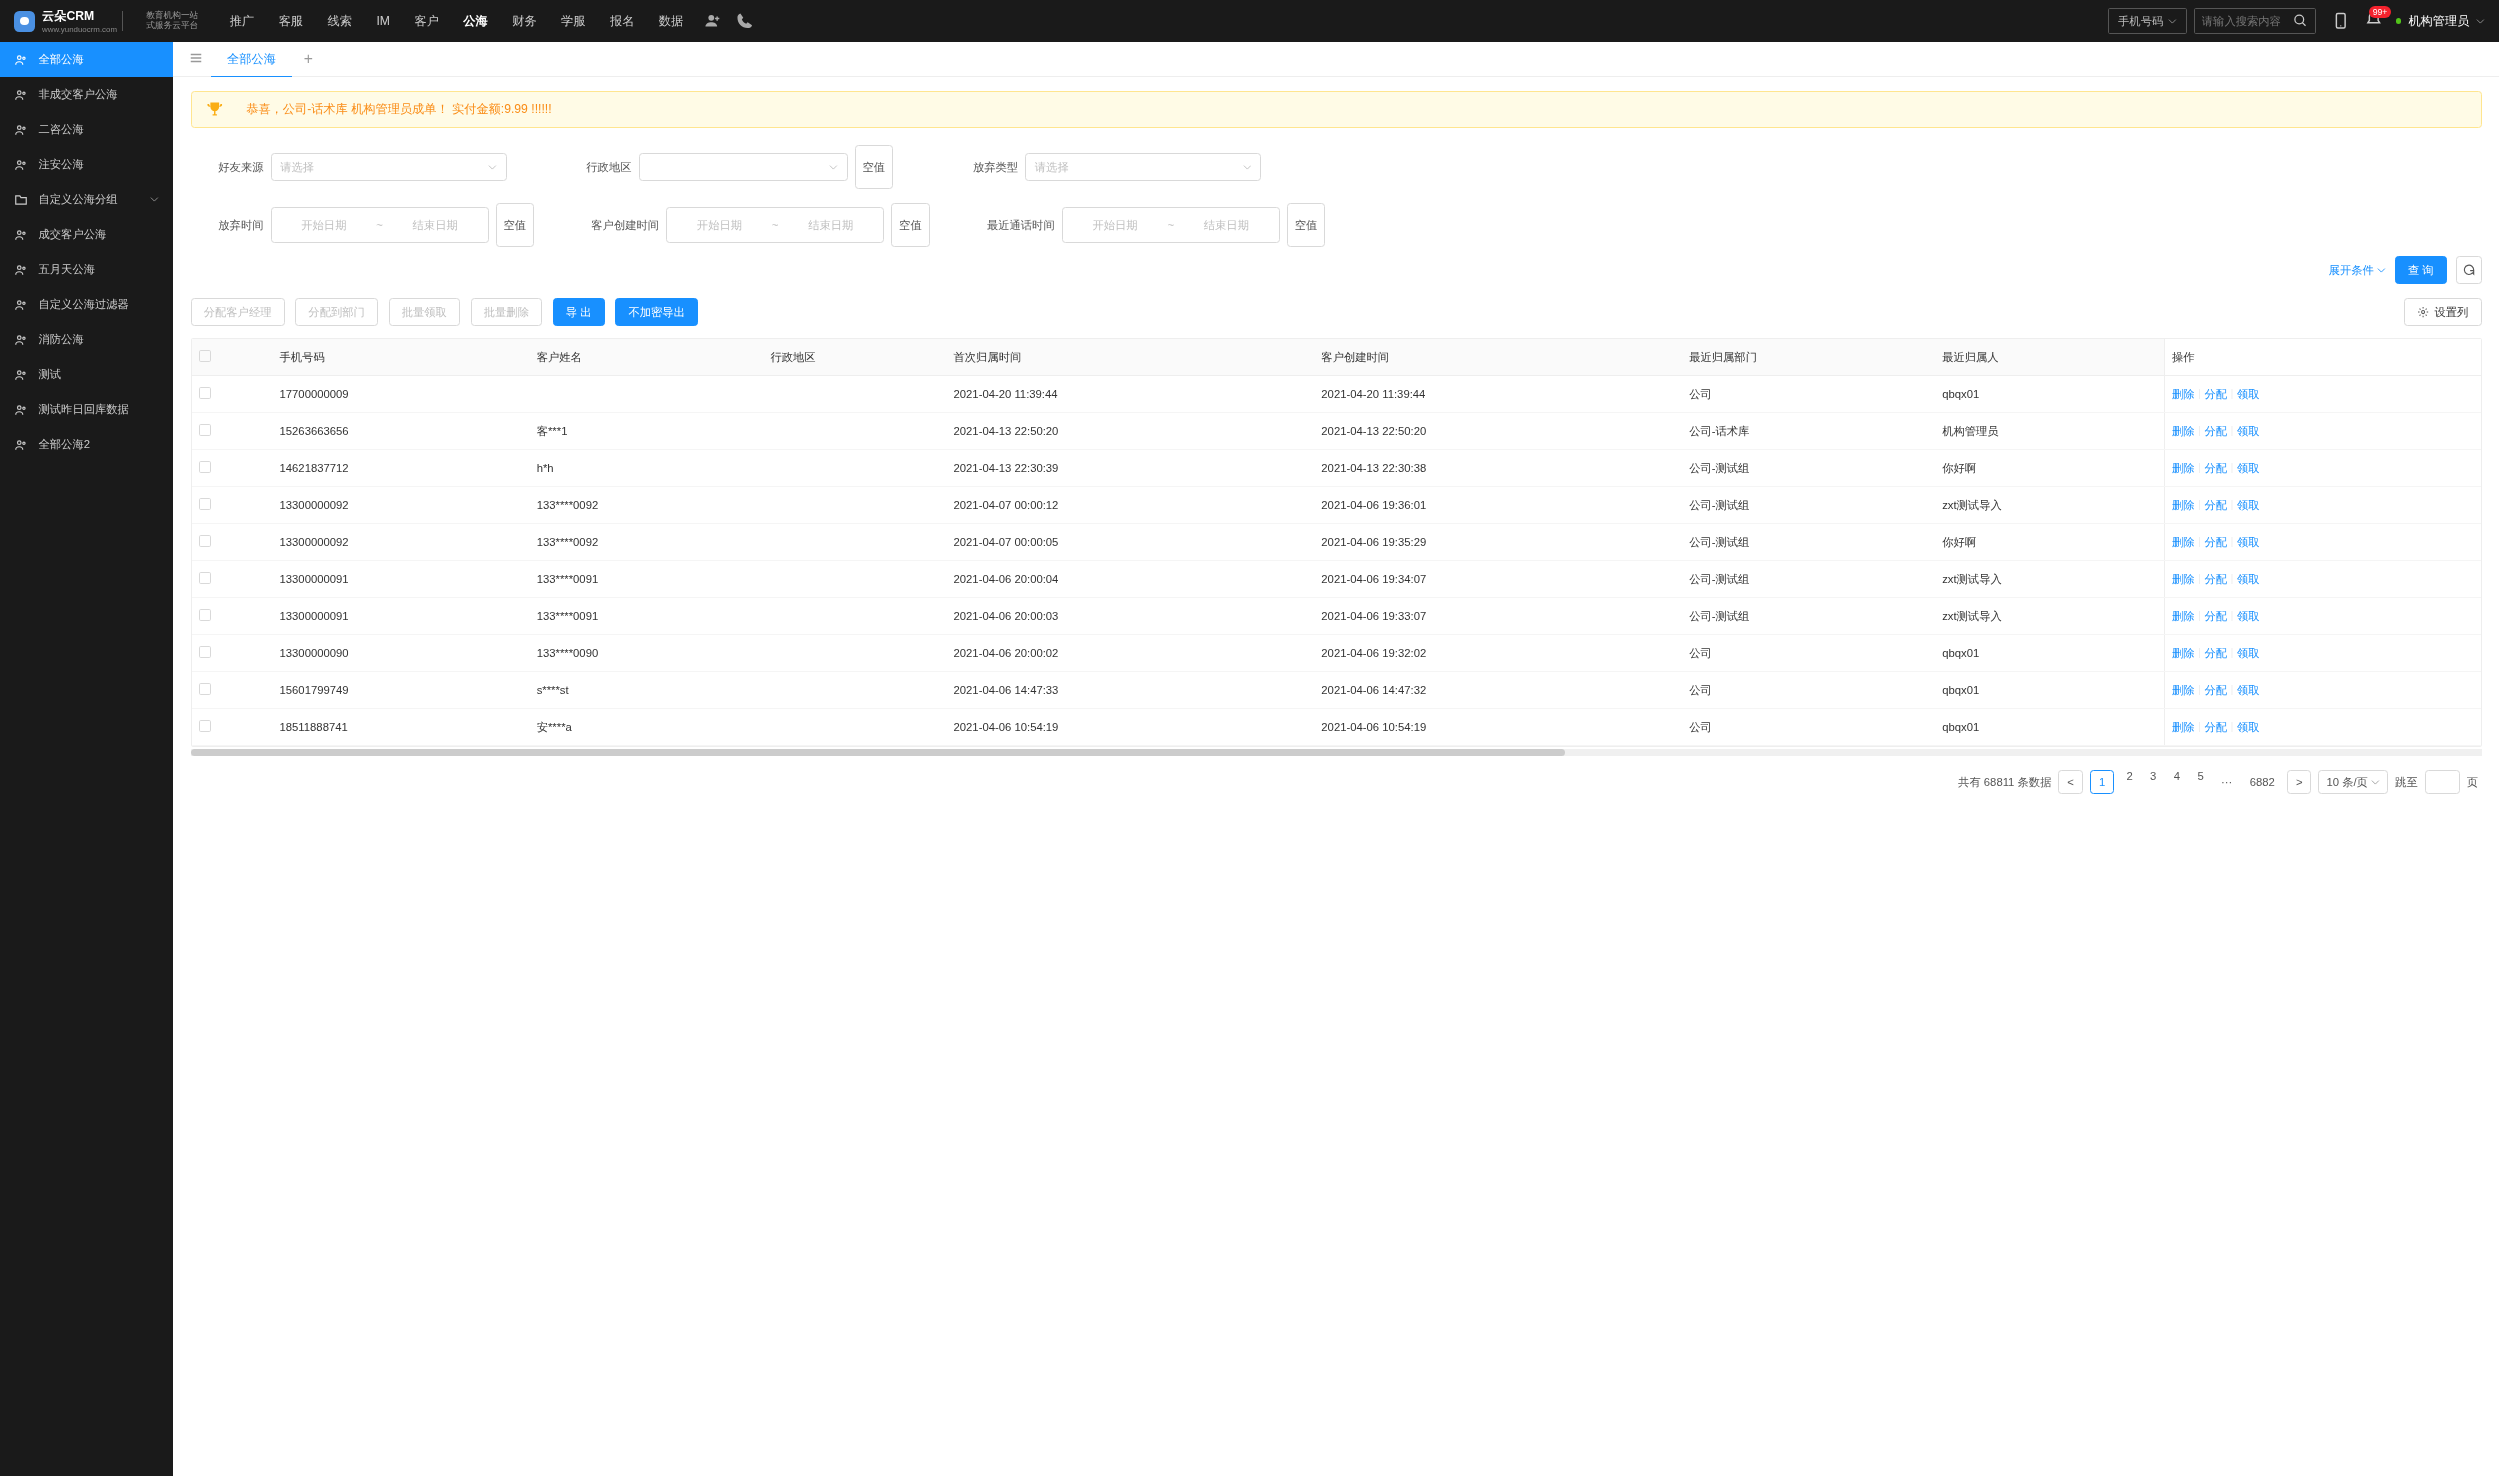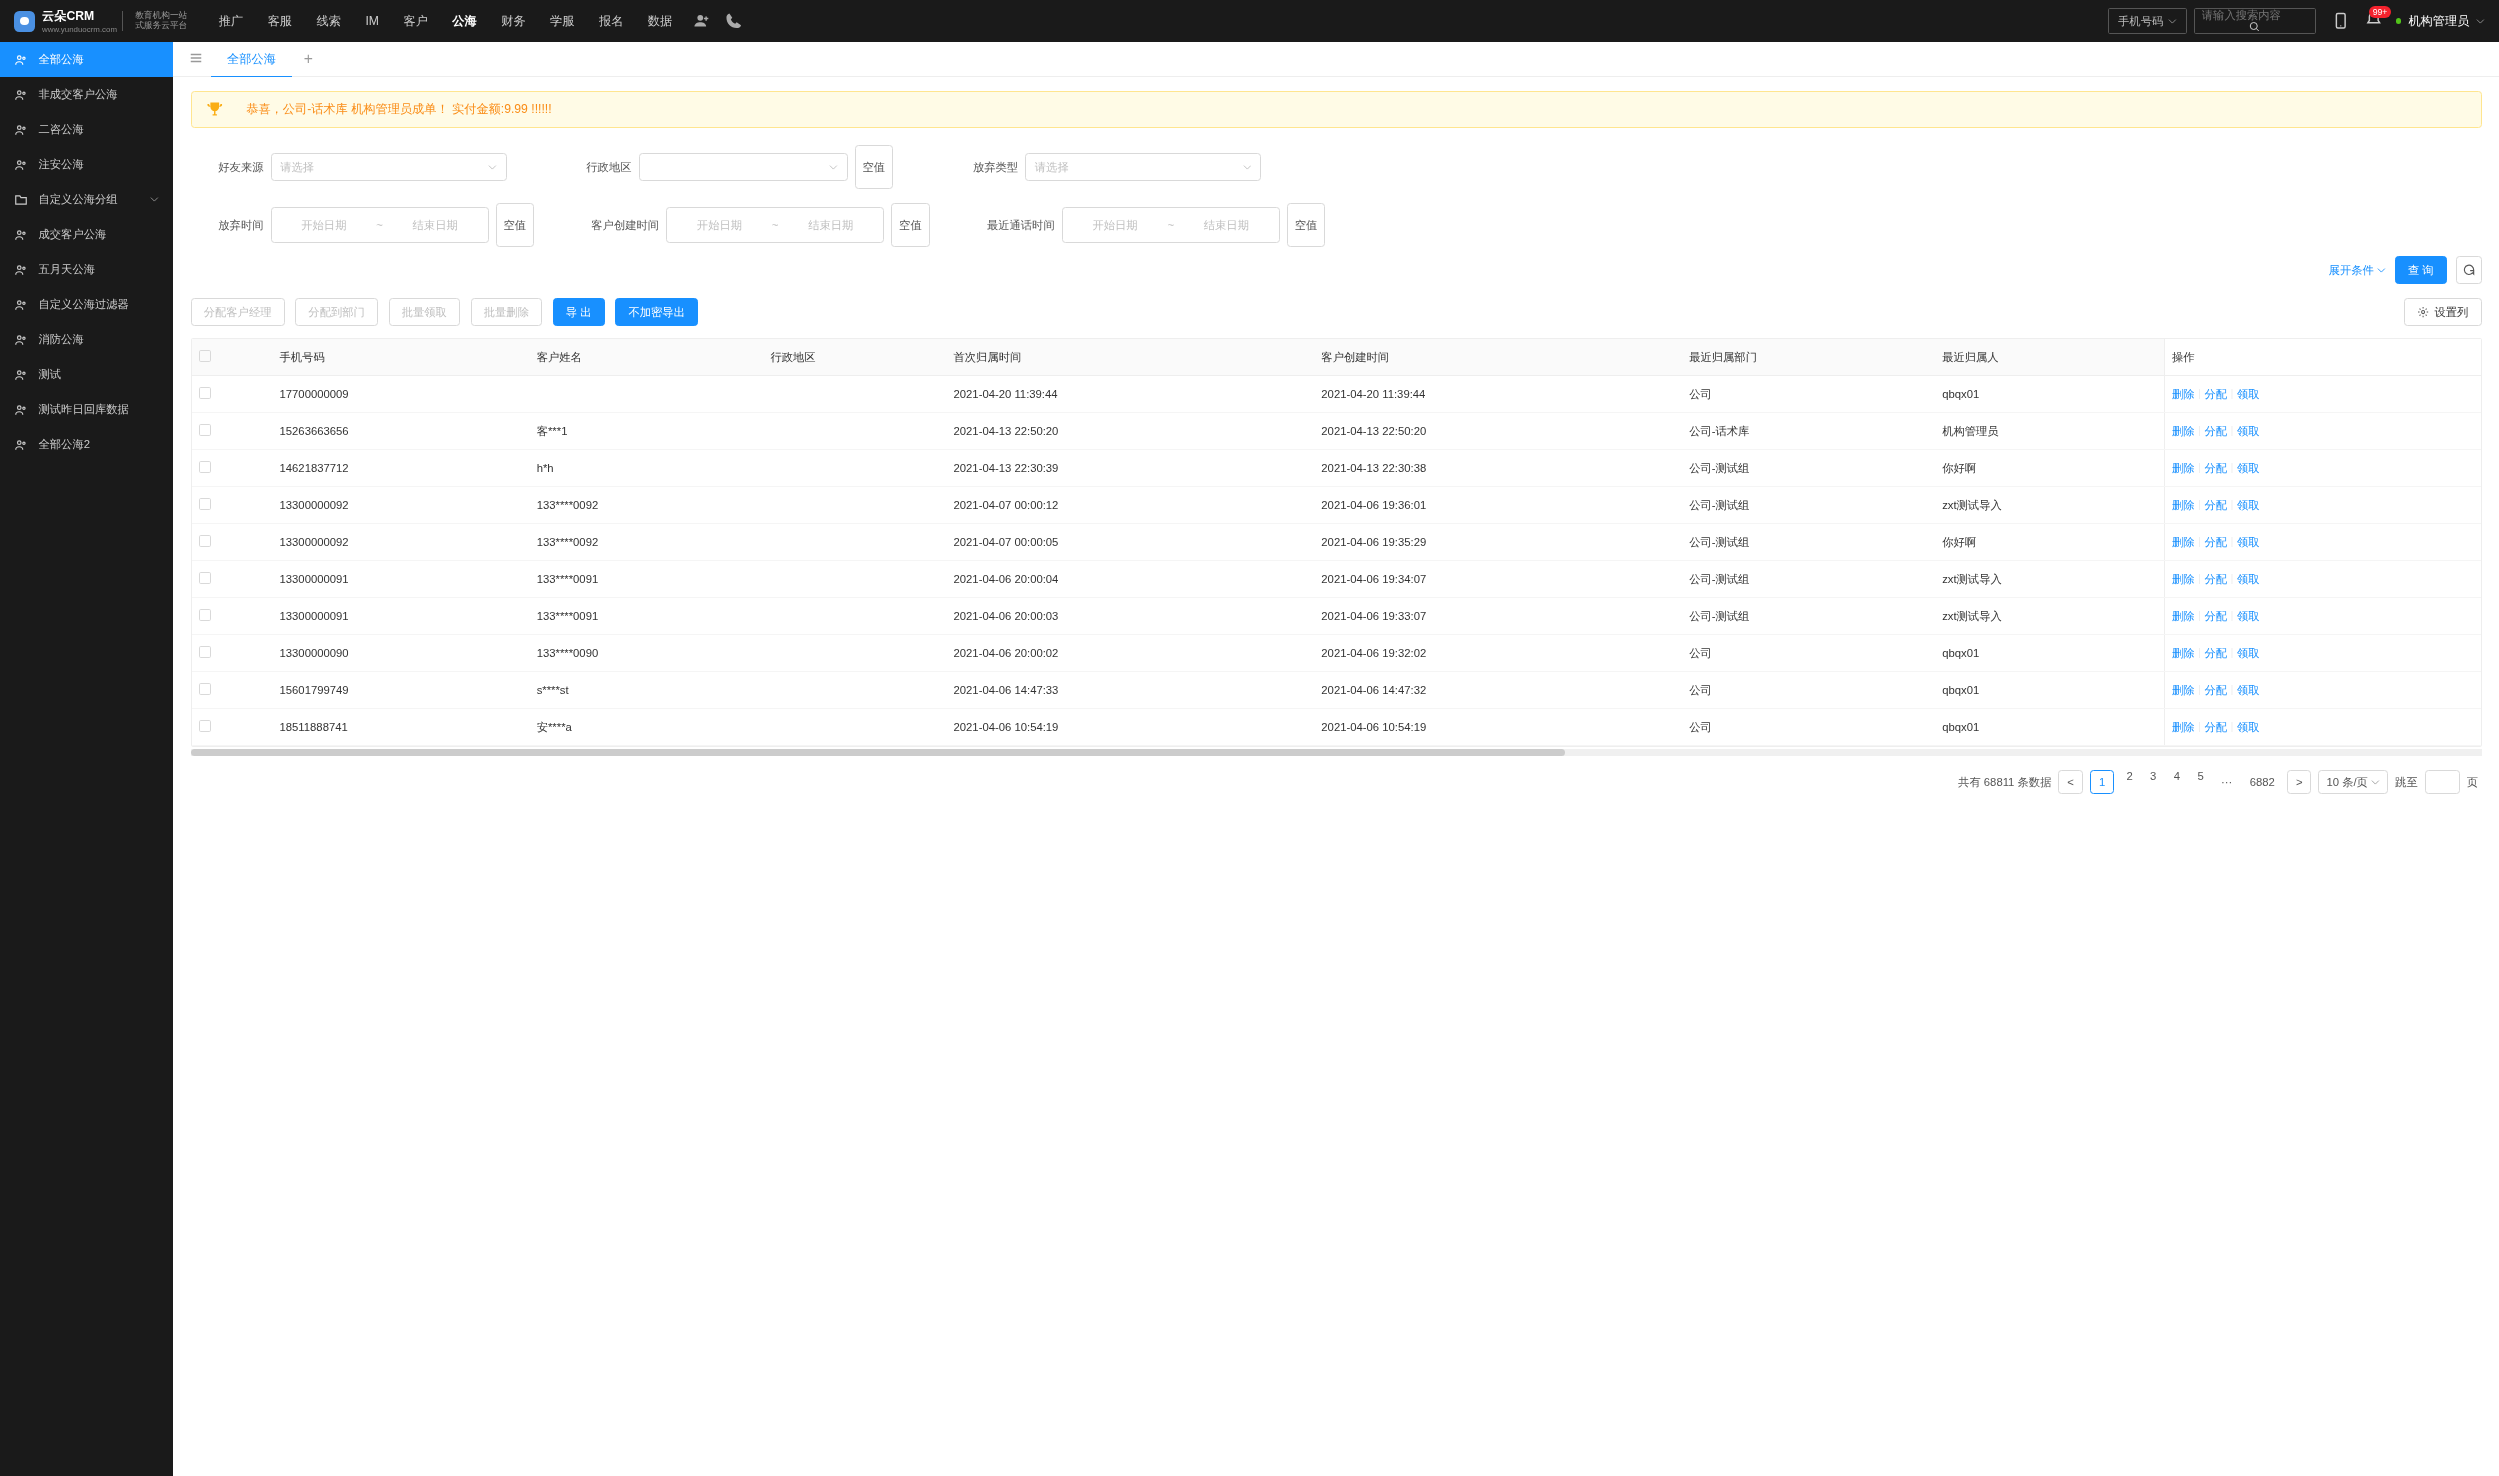--- a/index.html
+++ b/index.html
@@ -4,30 +4,30 @@
 <style>
 * { margin: 0; padding: 0; box-sizing: border-box; }
 body { font-family: -apple-system, BlinkMacSystemFont, "Segoe UI", "PingFang SC", "Microsoft YaHei", sans-serif; font-size: 11.3px; color: #333; background: #fff; }
 
 
 .topnav { background: #1a1a1a; height: 42px; display: flex; align-items: center; padding: 0 14px; color: #ccc; }
 .logo { display: flex; align-items: center; margin-right: 21px; }
 .logo-icon { width: 21px; height: 21px; background: #4a90e2; border-radius: 5.2px; margin-right: 7px; position: relative; }
 .logo-icon::after { content:""; position:absolute; width:8.7px; height:8.7px; background:#fff; border-radius:50%; top:6.1px; left:6.1px; }
 .logo-text { font-size: 12.2px; font-weight: bold; color:#fff; }
-.logo-sub { font-size: 8.7px; color:#999; margin-left:5.2px; line-height:1.1; border-left:0.9px solid #555; padding-left:12px; }
+.logo-sub { font-size: 8.7px; color:#999; margin-left:5.2px; line-height:1.1; border-left:0.9px solid #555; padding-left:23px; }
 .topmenu { display: flex; gap: 3.5px; }
 .topmenu-item { padding: 0 10.5px; height: 42px; line-height:42px; cursor:pointer; color:#ccc; font-size:12.2px; }
 .topmenu-item.active { color:#fff; font-weight:bold; }
 .top-icons { display:flex; gap:14px; margin-left:10.5px; align-items:center; }
 .top-icon { width:17.5px; height:17.5px; fill:#aaa; cursor:pointer; }
 .top-spacer { flex:1; }
 .search-row { display:flex; align-items:center; gap:7px; }
 .search-select { border:0.9px solid #555; background:#1a1a1a; color:#bbb; height:26px; display:flex; align-items:center; padding:0 8.7px; border-radius:1.7px; font-size:11.3px; cursor:pointer; gap:5.2px;}
-.search-input-box { border:0.9px solid #555; background:#1a1a1a; height:26px; display:flex; align-items:center; padding:0 7px; border-radius:1.7px; width:122px;flex-direction:column; }
+.search-input-box { border:0.9px solid #555; background:#1a1a1a; height:26px; display:flex; align-items:center; padding:0 7px; border-radius:1.7px; width:122px; }
 .search-input-box input { background:transparent; border:none; color:#ccc; outline:none; width:100%; font-size:11.3px; }
 .top-icon2 { width:17.5px; height:17.5px; fill:#ccc; cursor:pointer; }
 .bell-wrap { position:relative; }
 .badge { position:absolute; top:-5.2px; right:-8.7px; background:#f5222d; color:#fff; font-size:8.7px; border-radius:7px; padding:0 3.5px; line-height:12.2px; height:12.2px; }
 .user-block { display:flex; align-items:center; gap:7px; margin-left:14px; cursor:pointer; }
 .user-dot { width:5.2px; height:5.2px; background:#52c41a; border-radius:50%; }
 .user-name { color:#fff; font-size:12.2px; }
 .chev { width:8.7px; height:8.7px; fill:#999; }
 
 

